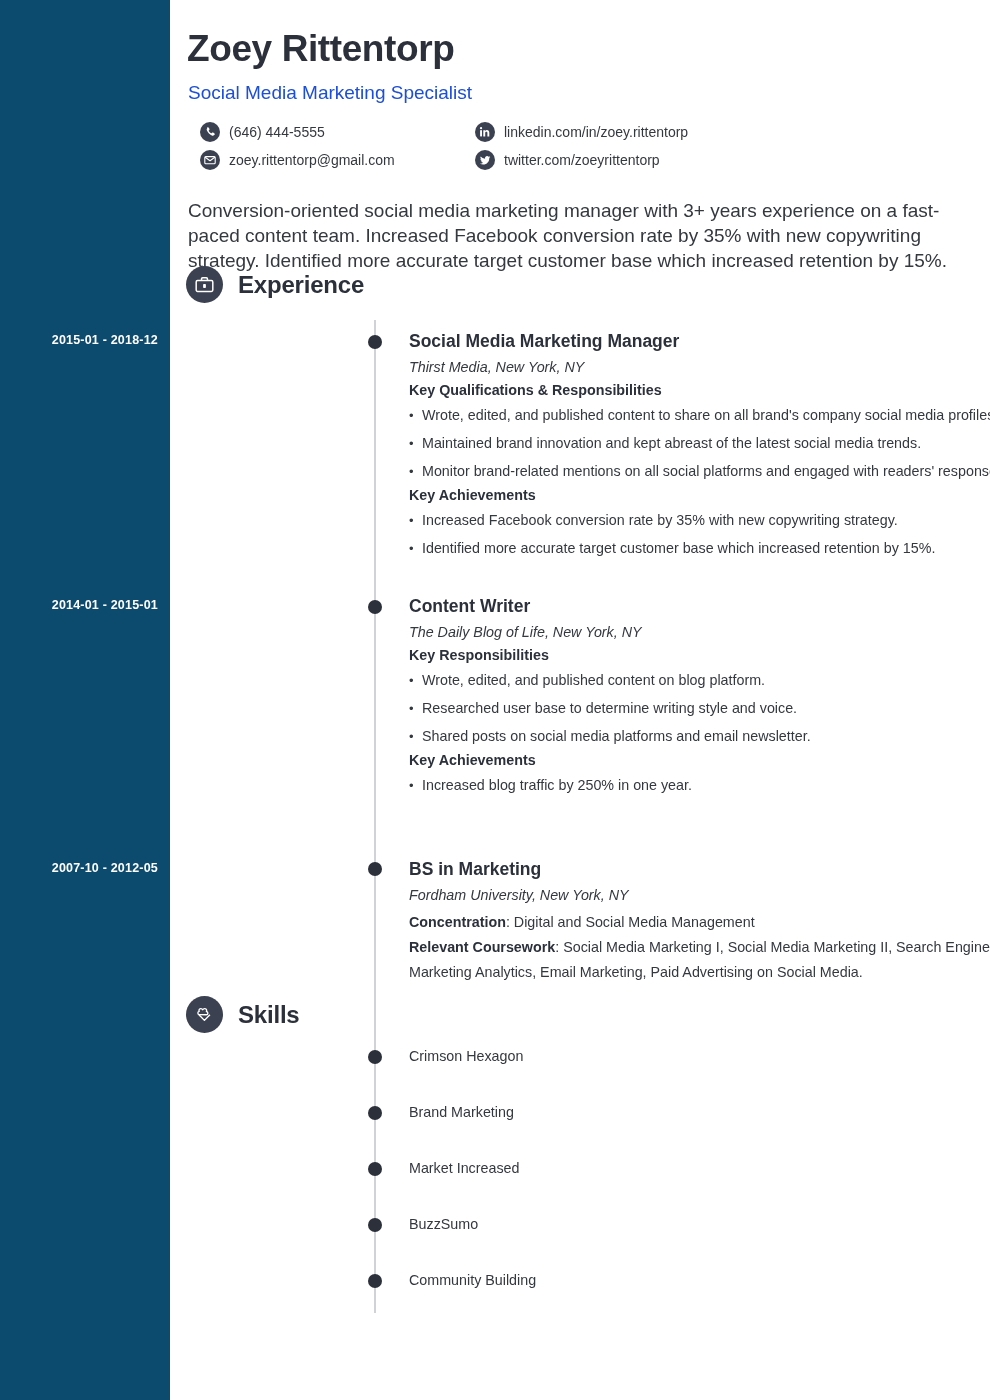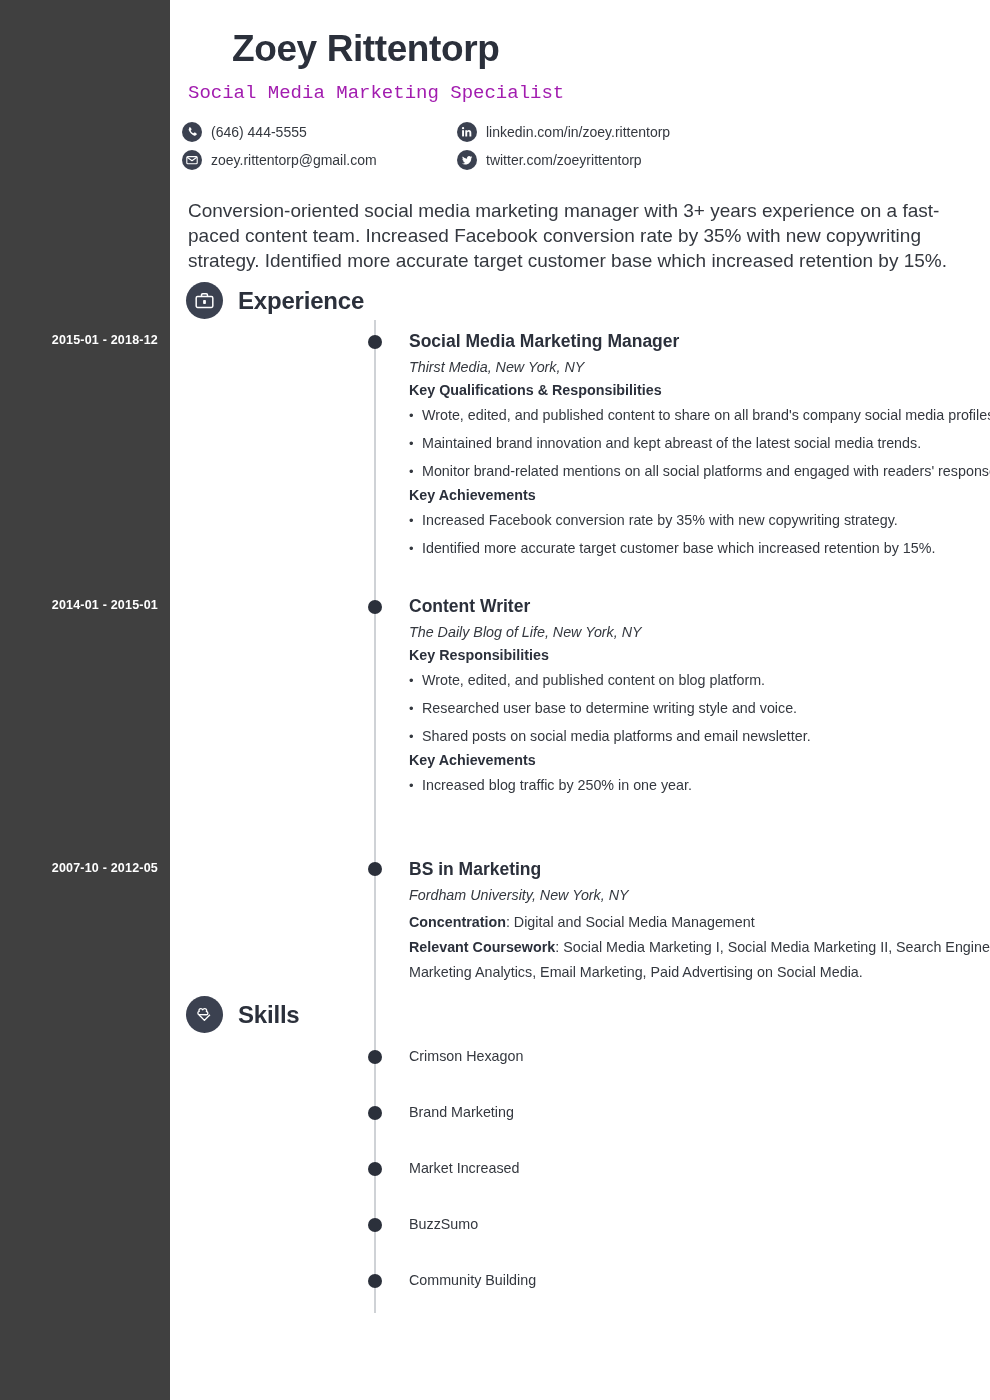--- a/index.html
+++ b/index.html
@@ -7,43 +7,43 @@
     width: 990px; height: 1400px;
     background: #ffffff;
     font-family: "Liberation Sans", sans-serif;
     -webkit-font-smoothing: antialiased;
   }
   .page { position: relative; width: 990px; height: 1400px; overflow: hidden; background:#fff; }
 
   
   .sidebar {
     position: absolute; left: 0; top: 0; width: 170px; height: 1400px;
-    background: #404040;
+    background: #0c4a6e;
   }
   .side-date {
     position: absolute; right: 12px; width: 160px;
     text-align: right; color: #ffffff;
     font-size: 12.5px; font-weight: bold; letter-spacing: .2px;
     white-space: nowrap;
   }
 
   
   .main { position: absolute; left: 170px; top: 0; width: 820px; height: 1400px; }
 
   .name {
     position: absolute; left: 17px; top: 28px;
-    font-size: 37px; font-weight: bold; color: #2b303b; letter-spacing: -.4px; margin-left: 45px;
+    font-size: 37px; font-weight: bold; color: #2b303b; letter-spacing: -.4px;
   }
   .job-title {
     position: absolute; left: 18px; top: 82px;
-    font-size: 19px; color: #a21caf; font-weight: normal; font-family: Liberation Mono, monospace;
-  }
-
-  
-  .contacts { position: absolute; left: 12px; top: 122px; width: 780px; }
+    font-size: 19px; color: #1d4ed8; font-weight: normal;
+  }
+
+  
+  .contacts { position: absolute; left: 30px; top: 122px; width: 780px; }
   .contact-row { display: flex; margin-bottom: 8px; }
   .contact-item { display: flex; align-items: center; }
   .contact-item.c1 { width: 275px; }
   .contact-text { font-size: 14px; color: #34383f; margin-left: 9px; }
   .cicon { width: 20px; height: 20px; flex: 0 0 20px; display:block; }
 
   
   .summary {
     position: absolute; left: 18px; top: 198px; width: 790px;
     font-size: 19px; line-height: 25px; color: #34383f;
@@ -143,21 +143,21 @@
           </svg>
           <span class="contact-text">twitter.com/zoeyrittentorp</span>
         </div>
       </div>
     </div>
 
     <div class="summary">Conversion-oriented social media marketing manager with 3+ years experience on a fast-paced content team. Increased Facebook conversion rate by 35% with new copywriting strategy. Identified more accurate target customer base which increased retention by 15%.</div>
 
     <div class="spine"></div>
 
-    <div class="sect" style="top:282px">
+    <div class="sect" style="top:266px">
       <div class="sect-badge">
         <svg viewBox="0 0 24 24">
           <rect x="2.5" y="7.5" width="19" height="12.5" rx="1.6" fill="none" stroke="#fff" stroke-width="1.7"></rect>
           <path d="M8.6 7.3V5.7c0-.75.6-1.35 1.35-1.35h4.1c.75 0 1.35.6 1.35 1.35v1.6" fill="none" stroke="#fff" stroke-width="1.7"></path>
           <rect x="10.4" y="11.4" width="3.2" height="4.6" rx=".9" fill="#fff"></rect>
         </svg>
       </div>
       <div class="sect-title">Experience</div>
     </div>
 

